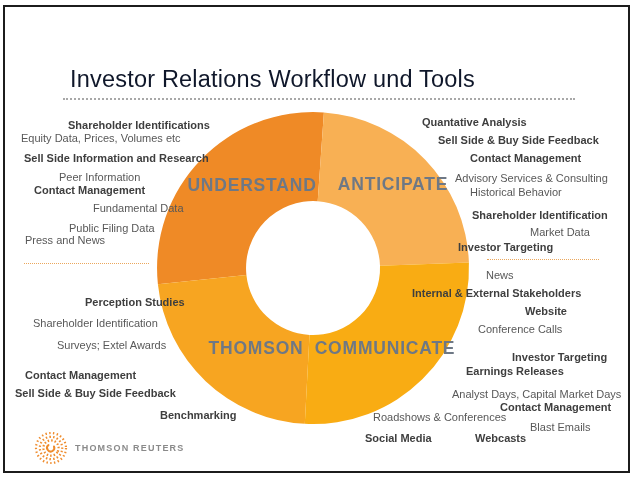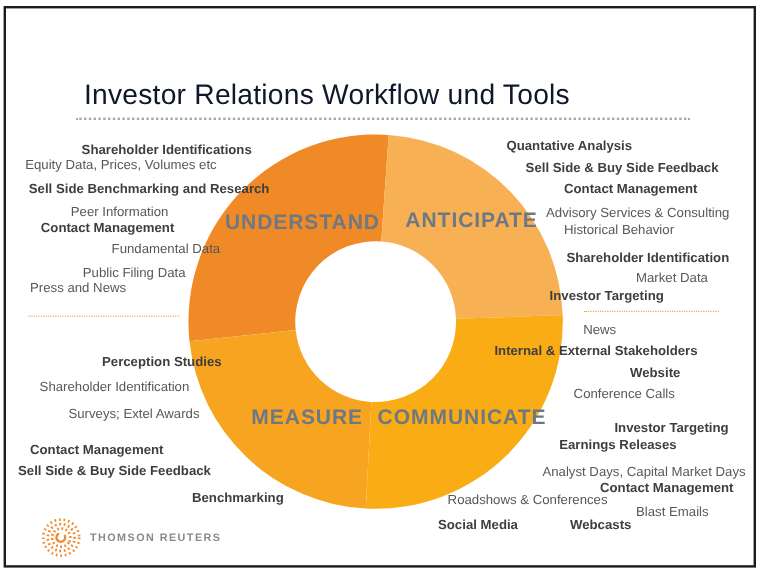--- a/index.html
+++ b/index.html
@@ -47,26 +47,26 @@
 
   <svg class="donut" viewBox="0 0 637 480" xmlns="http://www.w3.org/2000/svg">
     <path d="M 323.9 112.4 A 156 156 0 0 0 157.9 284.3 L 246.4 275 A 67 67 0 0 1 317.7 201.2 Z" fill="#ef8a26"></path>
     <path d="M 468.9 262.6 A 156 156 0 0 0 323.9 112.4 L 317.7 201.2 A 67 67 0 0 1 380 265.7 Z" fill="#f8b054"></path>
     <path d="M 157.9 284.3 A 156 156 0 0 0 304.8 423.8 L 309.5 334.9 A 67 67 0 0 1 246.4 275 Z" fill="#f7a521"></path>
     <path d="M 304.8 423.8 A 156 156 0 0 0 468.9 262.6 L 380 265.7 A 67 67 0 0 1 309.5 334.9 Z" fill="#f9ac13"></path>
   </svg>
 
   <div class="seg-label" style="left:252px;top:185px;">UNDERSTAND</div>
   <div class="seg-label" style="left:393px;top:184px;">ANTICIPATE</div>
-  <div class="seg-label" style="left:256px;top:348px;">MEASURE</div>
+  <div class="seg-label" style="left:256px;top:348px;">THOMSON</div>
   <div class="seg-label" style="left:385px;top:348px;">COMMUNICATE</div>
 
   <div class="li b" style="left:68px;top:119px;">Shareholder Identifications</div>
   <div class="li" style="left:21px;top:132px;text-align:right;">Equity Data, Prices, Volumes etc</div>
-  <div class="li b" style="left:24px;top:152px;">Sell Side Benchmarking and Research</div>
+  <div class="li b" style="left:24px;top:152px;">Sell Side Information and Research</div>
   <div class="li" style="left:59px;top:171px;">Peer Information</div>
   <div class="li b" style="left:34px;top:184px;">Contact Management</div>
   <div class="li" style="left:53px;top:202px;padding-left:40px;">Fundamental Data</div>
   <div class="li" style="left:69px;top:222px;">Public Filing Data</div>
   <div class="li" style="left:25px;top:234px;">Press and News</div>
 
   <div class="dot-rule" style="left:24px;top:263px;width:125px;"></div>
 
   <div class="li b" style="left:45px;top:296px;padding-left:40px;">Perception Studies</div>
   <div class="li" style="left:33px;top:317px;">Shareholder Identification</div>

